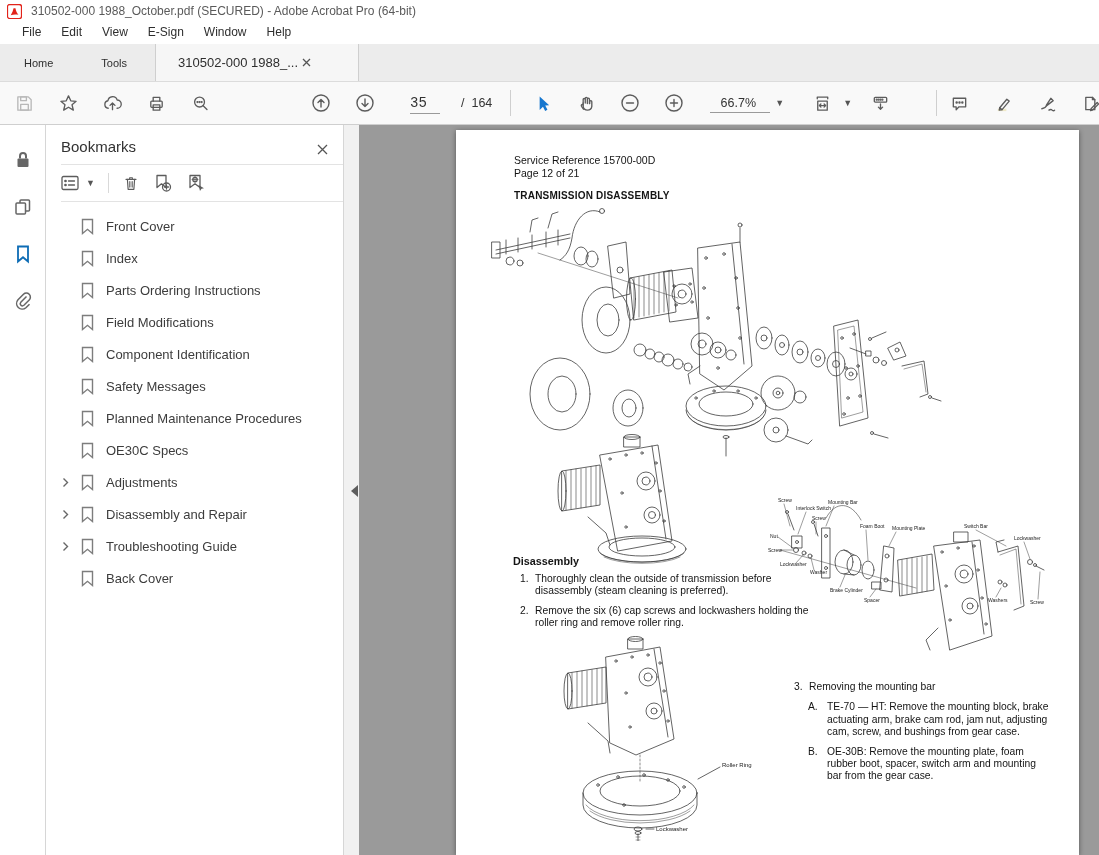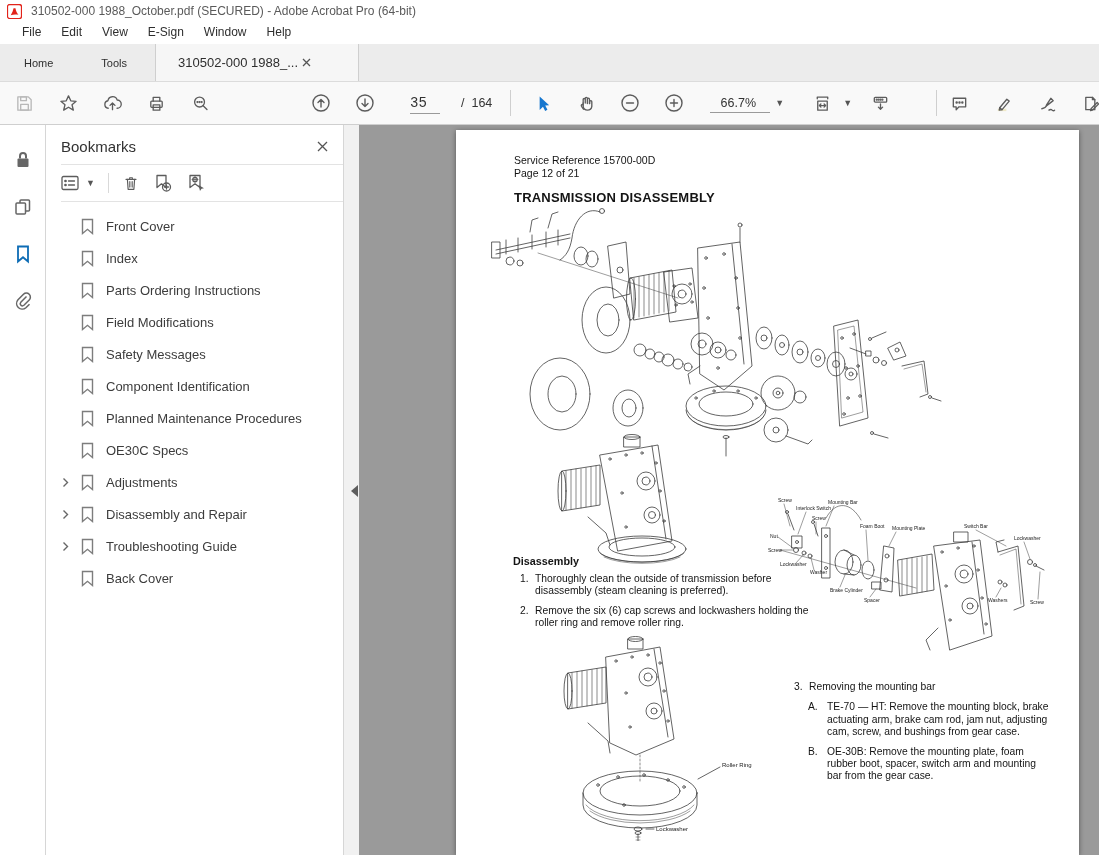--- a/index.html
+++ b/index.html
@@ -27,42 +27,42 @@
   .page-input{width:30px;font-size:14px;color:#333;text-align:left;border:none;border-bottom:1px solid #9a9a9a;background:transparent;font-family:Liberation Mono, monospace;padding:2px 0}
   .page-total{font-size:12.5px;color:#333;margin-left:21px;white-space:nowrap}
   .zoom-box{display:flex;align-items:center;margin-left:6px;flex:none}
   .zoom-value{font-size:12.5px;color:#333;border-bottom:1px solid #9a9a9a;padding:2px 10px 2px 6px;min-width:44px;text-align:center}
   .caret{font-size:9px;color:#555;margin-left:5px}
   
   .main{display:flex;height:730px}
   .rail{width:45px;flex:none;background:#fff;border-right:1px solid #d6d6d6;display:flex;flex-direction:column;align-items:center;padding-top:24px;gap:25px}
   .rail-btn{width:22px;height:22px;display:flex;align-items:center;justify-content:center}
   .panel{width:297px;flex:none;background:#fff;border-right:1px solid #d6d6d6}
-  .panel-header{display:flex;align-items:center;justify-content:space-between;padding:13px 15px 9px 15px}
+  .panel-header{display:flex;align-items:flex-end;justify-content:space-between;padding:13px 15px 9px 15px}
   .panel-title{font-size:15px;color:#323232}
   .panel-hr{height:1px;background:#e3e3e3;margin-left:15px}
   .panel-tools{display:flex;align-items:center;padding:8px 15px;gap:13px}
   .panel-tools svg{stroke:#5c5c5c;fill:none;stroke-width:1.3;stroke-linecap:round;stroke-linejoin:round}
   .ptool{display:flex;align-items:center}
   .pt-divider{width:1px;height:20px;background:#d9d9d9}
   .bm-list{padding-top:8px}
   .bm-item{height:32px;display:flex;align-items:center;padding-left:10px}
   .bm-chevron{width:18px;flex:none;display:flex;align-items:center;justify-content:center}
   .bm-chevron svg{stroke:#676767;fill:none;stroke-width:1.4}
   .bm-icon{width:16px;flex:none;margin-left:6px}
   .bm-icon svg{stroke:#7d7d7d;fill:none;stroke-width:1.4}
   .bm-label{font-size:13px;color:#3c3c3c;margin-left:10px;white-space:nowrap}
   .splitter{width:15px;flex:none;background:#f1f1f1;position:relative}
   .collapse-handle{position:absolute;top:360px;right:1px;width:0;height:0;border-top:6px solid transparent;border-bottom:6px solid transparent;border-right:7px solid #5d5d5d}
   .canvas{flex:1;background:#9a9a9a;position:relative;overflow:hidden}
   .page{position:absolute;left:97px;top:5px;width:623px;height:725px;background:#fff;box-shadow:0 1px 5px rgba(0,0,0,.45)}
   
   .doc-abs{position:absolute;color:#141414}
   .ref-block{left:58px;top:24px;font-size:10.5px;line-height:13px}
-  .doc-h{left:58px;top:60px;font-size:13px;font-weight:bold;letter-spacing:.2px}
+  .doc-h{left:58px;top:60px;font-size:10px;font-weight:bold;letter-spacing:.2px}
   .fig{position:absolute}
   .fig svg{stroke:#3c3c3c;fill:none;stroke-width:.8;stroke-linecap:round;stroke-linejoin:round}
   .fig text{stroke:none;fill:#222;font-family:"Liberation Sans",sans-serif}
   .dis-h{left:57px;top:425px;font-size:10.8px;font-weight:bold}
   .steps{left:64px;top:443px;width:290px;font-size:10.3px;line-height:12.4px}
   .step{display:flex;margin-bottom:7px}
   .step-num{width:15px;flex:none}
   .step3{left:338px;top:551px;width:260px;font-size:10.3px;line-height:12.4px}
   .step3-title{display:flex}
   .subs{margin-top:8px;margin-left:14px}
@@ -349,30 +349,30 @@
           </span>
         <span class="bm-label">Field Modifications</span>
       </div>
       <div class="bm-item">
         <span class="bm-chevron"></span>
         <span class="bm-icon">
             <svg width="15" height="17" viewBox="0 0 15 17">
               <path d="M2.5 1.5 H12.5 V15.5 L7.5 11.3 L2.5 15.5 Z"></path>
             </svg>
           </span>
+        <span class="bm-label">Component Identification</span>
+      </div>
+      <div class="bm-item">
+        <span class="bm-chevron"></span>
+        <span class="bm-icon">
+            <svg width="15" height="17" viewBox="0 0 15 17">
+              <path d="M2.5 1.5 H12.5 V15.5 L7.5 11.3 L2.5 15.5 Z"></path>
+            </svg>
+          </span>
         <span class="bm-label">Safety Messages</span>
-      </div>
-      <div class="bm-item">
-        <span class="bm-chevron"></span>
-        <span class="bm-icon">
-            <svg width="15" height="17" viewBox="0 0 15 17">
-              <path d="M2.5 1.5 H12.5 V15.5 L7.5 11.3 L2.5 15.5 Z"></path>
-            </svg>
-          </span>
-        <span class="bm-label">Component Identification</span>
       </div>
       <div class="bm-item">
         <span class="bm-chevron"></span>
         <span class="bm-icon">
             <svg width="15" height="17" viewBox="0 0 15 17">
               <path d="M2.5 1.5 H12.5 V15.5 L7.5 11.3 L2.5 15.5 Z"></path>
             </svg>
           </span>
         <span class="bm-label">Planned Maintenance Procedures</span>
       </div>

